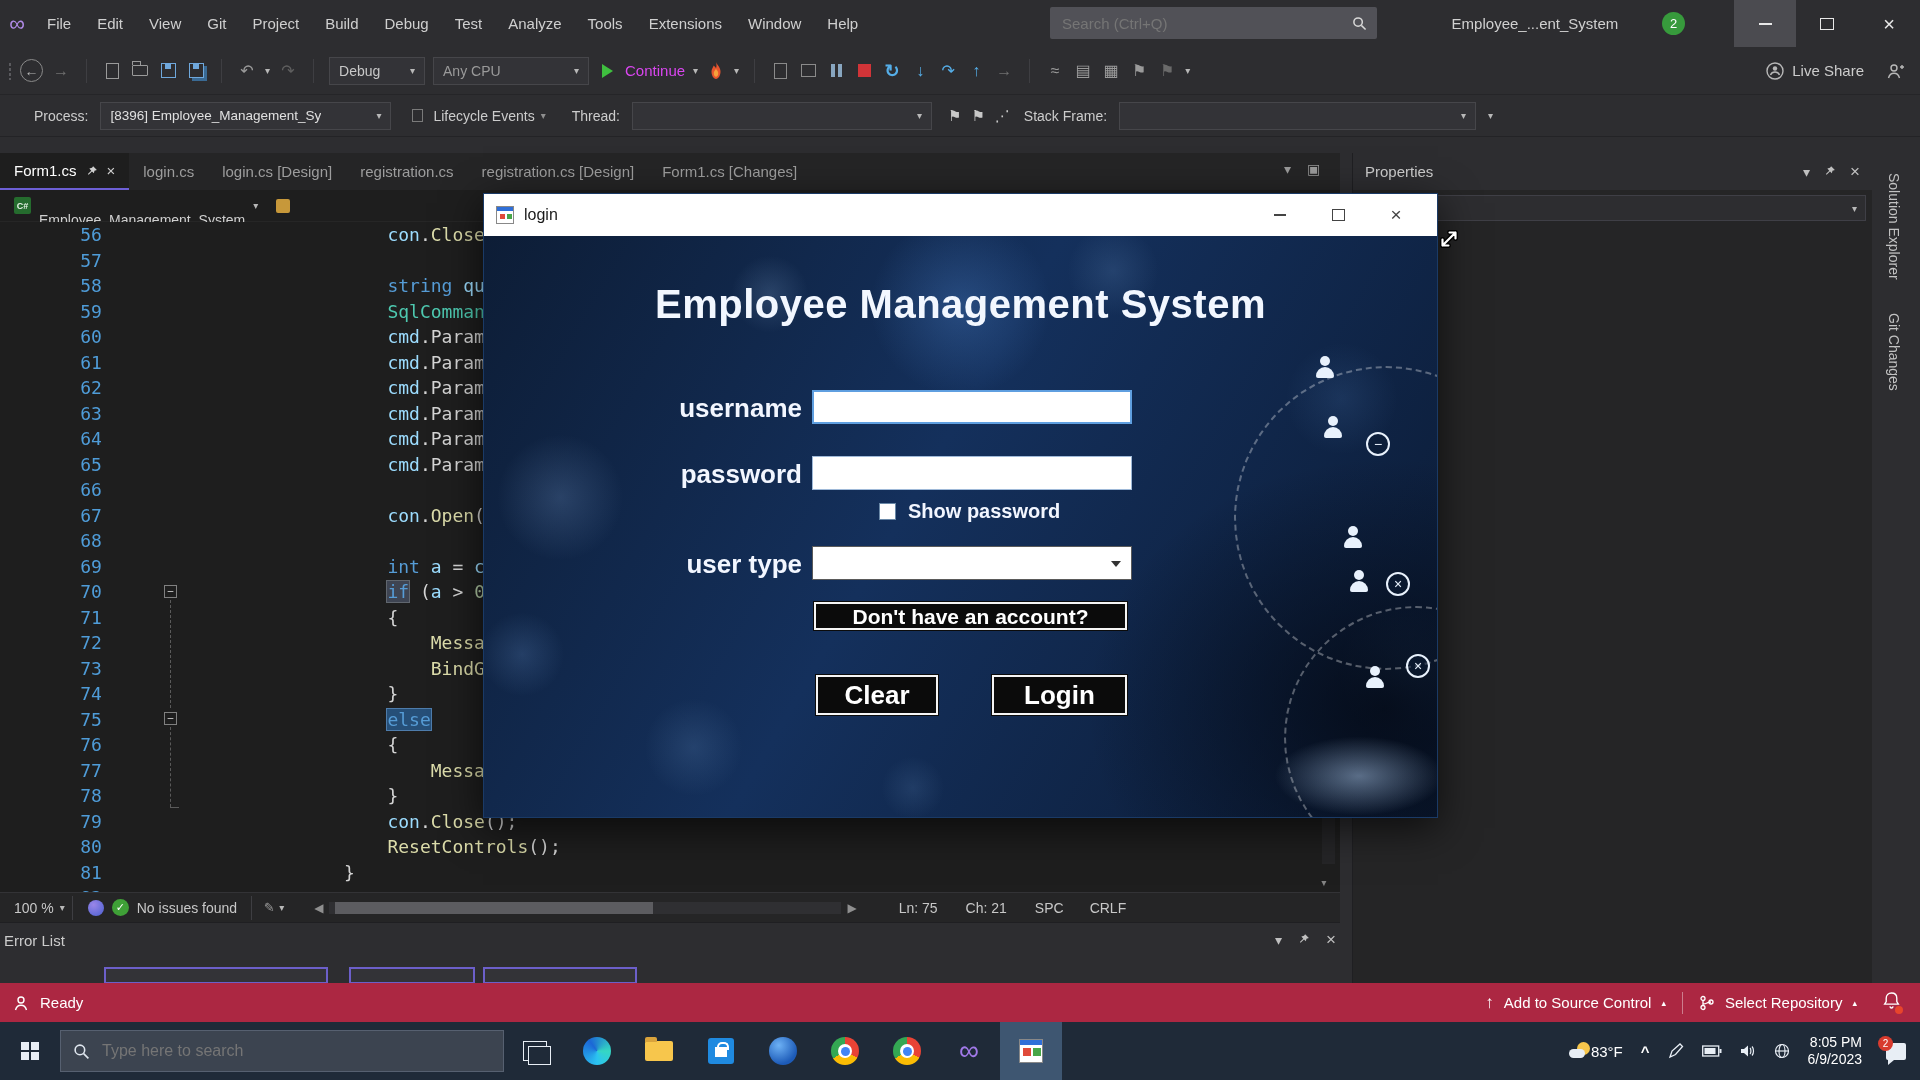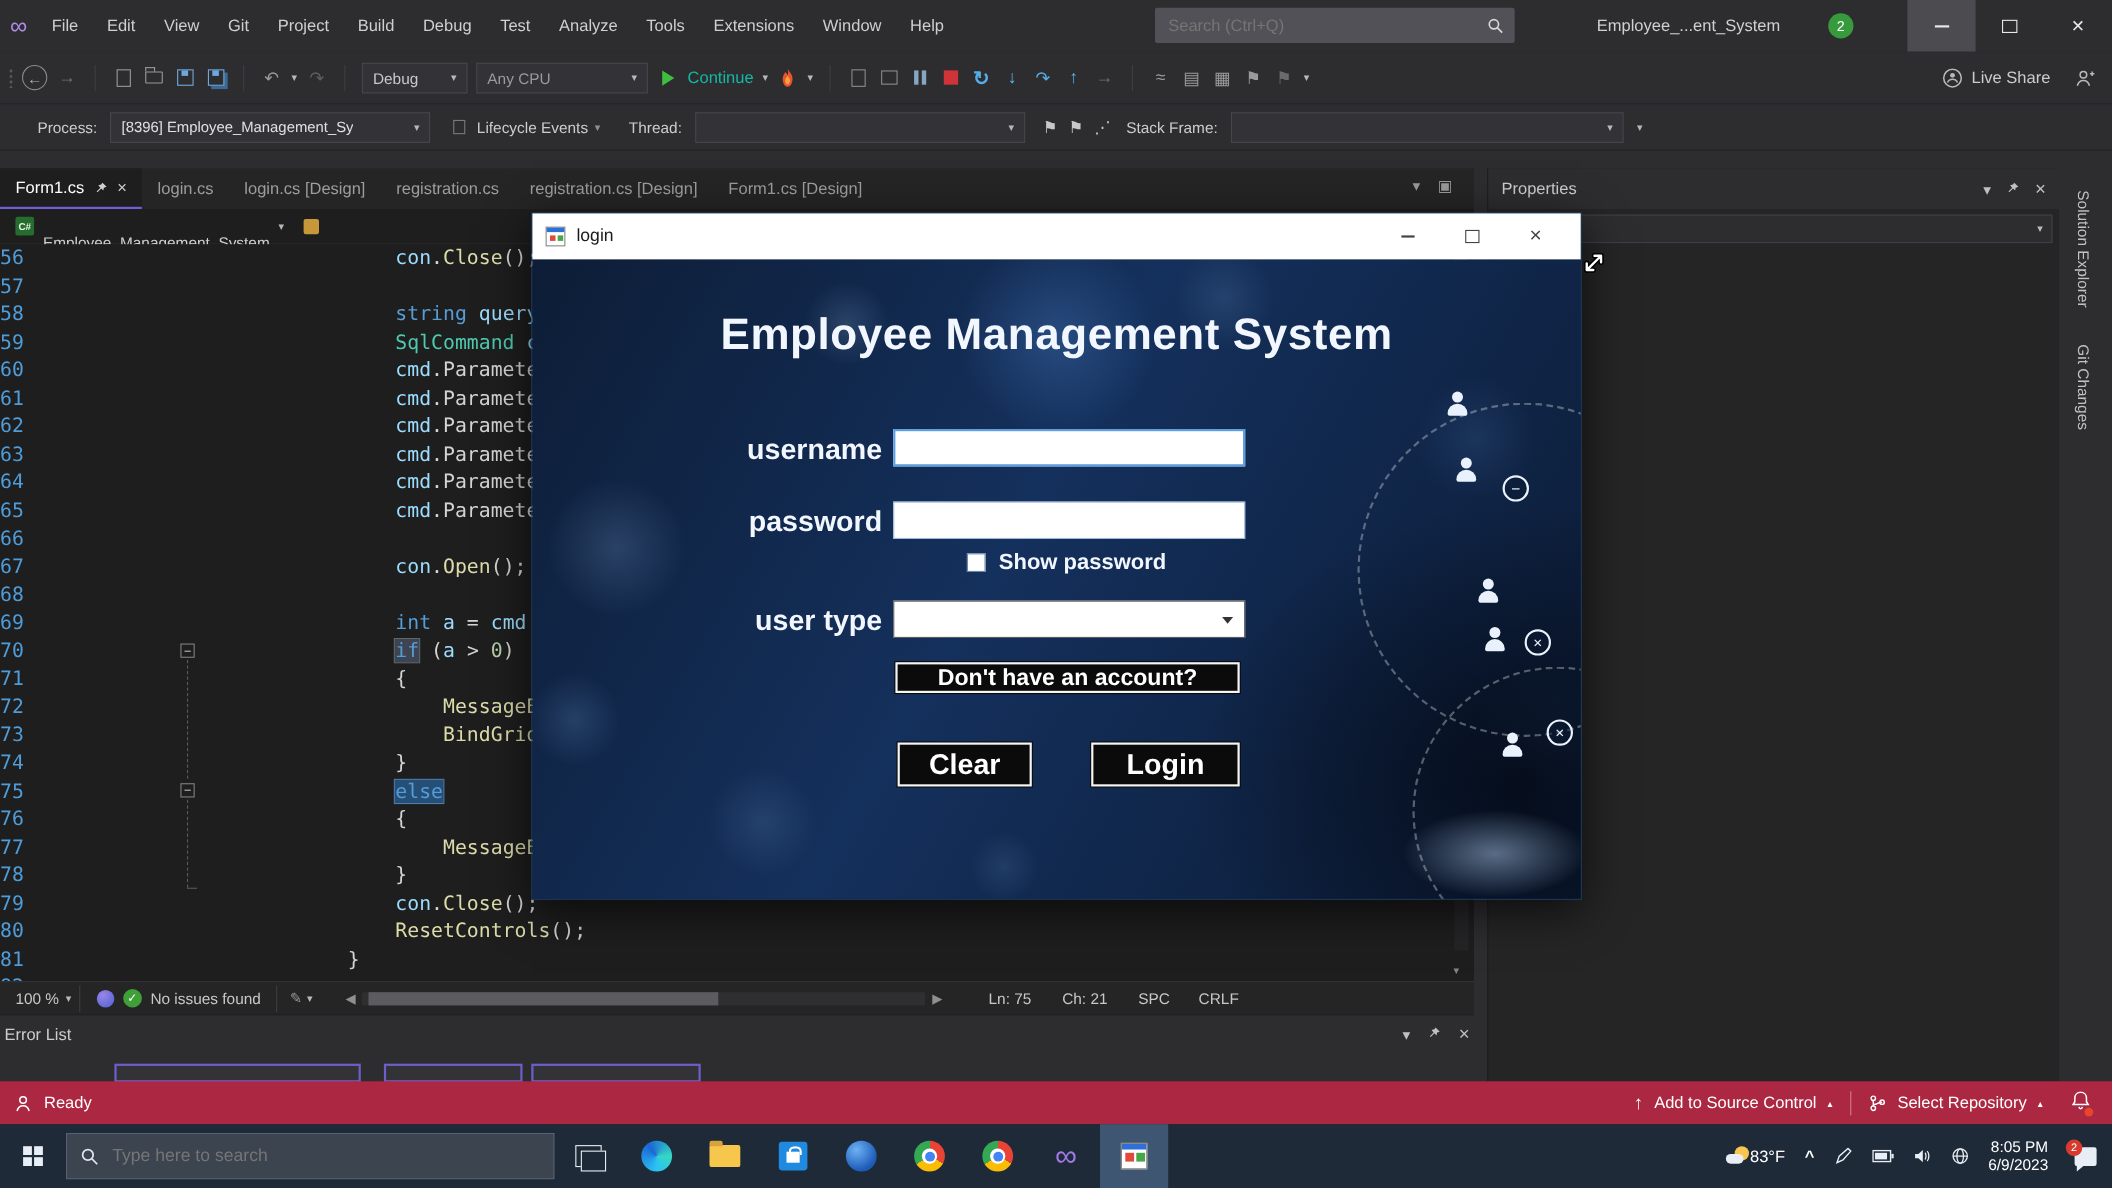--- a/index.html
+++ b/index.html
@@ -72,21 +72,21 @@
      padding-left:14px;box-sizing:border-box;gap:8px;border-bottom:1px solid #262626;}
   #proj-icon{width:17px;height:17px;background:#256c2e;border-radius:2px;color:#e6f2e6;font-size:9px;font-weight:bold;
      display:flex;align-items:center;justify-content:center;}
   #breadcrumb .txt{font-size:14px;color:#cfcfcf;margin-top:29px;}
   #bc-icon2{width:14px;height:14px;background:#c7983a;border-radius:2px;margin-left:10px;}
 
   
   #editor{left:0;top:222px;width:1340px;height:670px;background:#1e1e1e;overflow:hidden;
      font-family:"DejaVu Sans Mono",monospace;font-size:18px;line-height:25.5px;}
   .code-line{display:flex;height:25.5px;}
-  .ln{flex:0 0 126px;text-align:left;color:#4f9cd8;}
+  .ln{flex:0 0 126px;text-align:center;color:#4f9cd8;margin-left:28px;}
   .lt{padding-left:60px;white-space:pre;}
   .tk-p{color:#d4d4d4}.tk-k{color:#569cd6}.tk-t{color:#4ec9b0}.tk-v{color:#9cdcfe}.tk-m{color:#dcdcaa}.tk-n{color:#b5cea8}
   .hl{background:#3e4452;outline:1px solid #60666e;}
   .sel{background:#264f78;outline:1px solid #4e7cab;}
   .fold-box{position:absolute;left:164px;width:13px;height:13px;border:1px solid #808080;background:#1e1e1e;
      color:#c0c0c0;font-size:11px;line-height:11px;text-align:center;box-sizing:border-box;}
   .fold-dash{position:absolute;left:170px;width:1px;border-left:1px dashed #5a5a5a;}
   .fold-tick{position:absolute;left:170px;width:9px;height:1px;background:#5a5a5a;}
   #vscroll{position:absolute;left:1322px;top:2px;width:13px;height:640px;background:#252527;}
   #vscroll-thumb{position:absolute;left:0;top:4px;width:13px;height:468px;background:#45454a;}
@@ -284,21 +284,21 @@
       <span>Debug</span>
       <span class="caret">▾</span>
     </div>
     <div class="combo" style="width:156px;color:#9a9a9a;">
       <span>Any CPU</span>
       <span class="caret">▾</span>
     </div>
     <div class="gicon">
         <div class="play-tri"></div>
       </div>
-    <span style="font-size:15px;color:#14b8a6;">Continue</span>
+    <span style="font-size:15px;color:#d946ef;">Continue</span>
     <div class="caret">▾</div>
     <div class="gicon">
       <svg width="14" height="18" viewBox="0 0 12 16">
         <path d="M6 0C7 3 10 4.5 10 8.5 10 12 8.2 15 6 15 3.8 15 2 12 2 8.5 2 6 3.5 4.5 4 3c.8 1 1.7 1.6 2 2.5C6.8 4 6.4 1.8 6 0z" fill="#e8542e"></path>
         <path d="M6 6c.8 1.5 2 2.2 2 4 0 1.8-.9 3.2-2 3.2S4 11.8 4 10c0-1.5 1-2.5 2-4z" fill="#f6a13b"></path>
       </svg>
     </div>
     <div class="caret">▾</div>
     <div class="sep"></div>
     <div class="gicon">
@@ -387,21 +387,21 @@
         <div class="tab">
           <span>login.cs [Design]</span>
         </div>
         <div class="tab">
           <span>registration.cs</span>
         </div>
         <div class="tab">
           <span>registration.cs [Design]</span>
         </div>
         <div class="tab">
-          <span>Form1.cs [Design]</span>
+          <span>Form1.cs [Changes]</span>
         </div>
       </div>
   </div>
   <div id="tabbar-right" class="abs" style="left:1284px;top:161px;display:flex;gap:16px;color:#9a9a9a;font-size:14px;">
     <span>▾</span>
     <span>▣</span>
   </div>
 
   <div id="breadcrumb" class="abs">
     <div id="proj-icon">C#</div>

